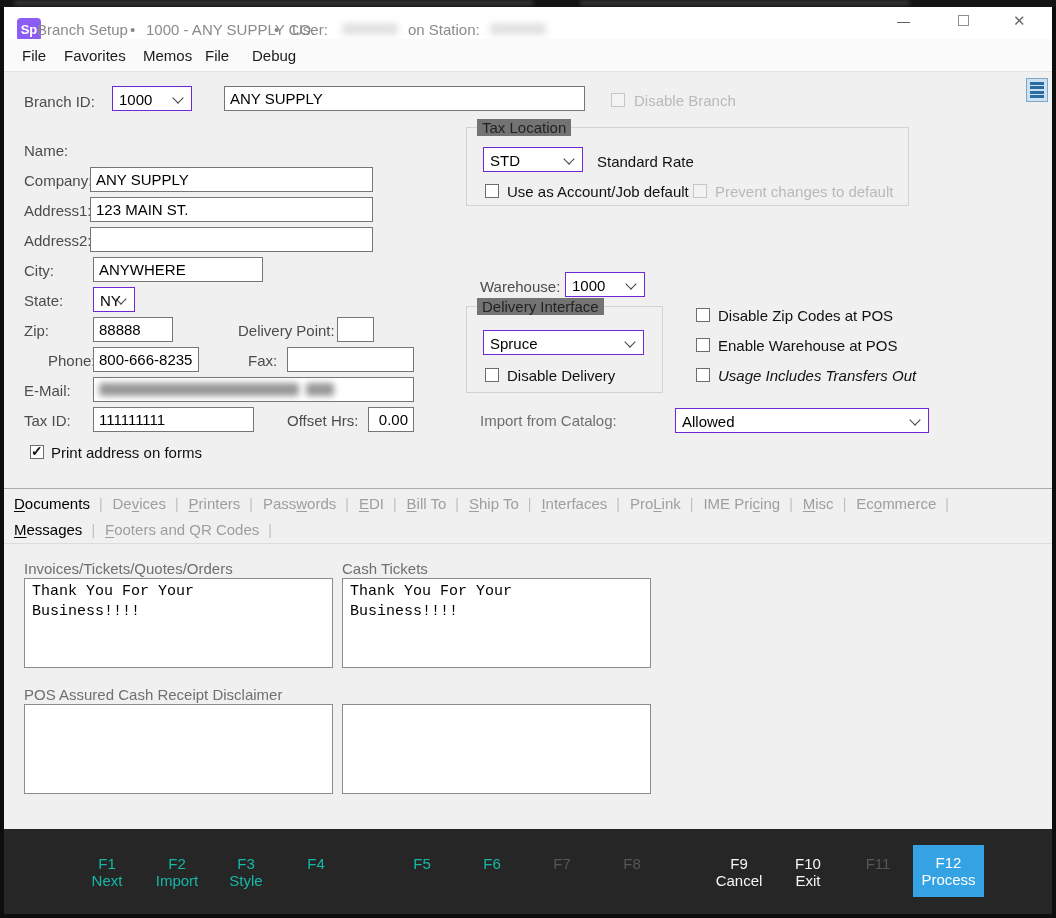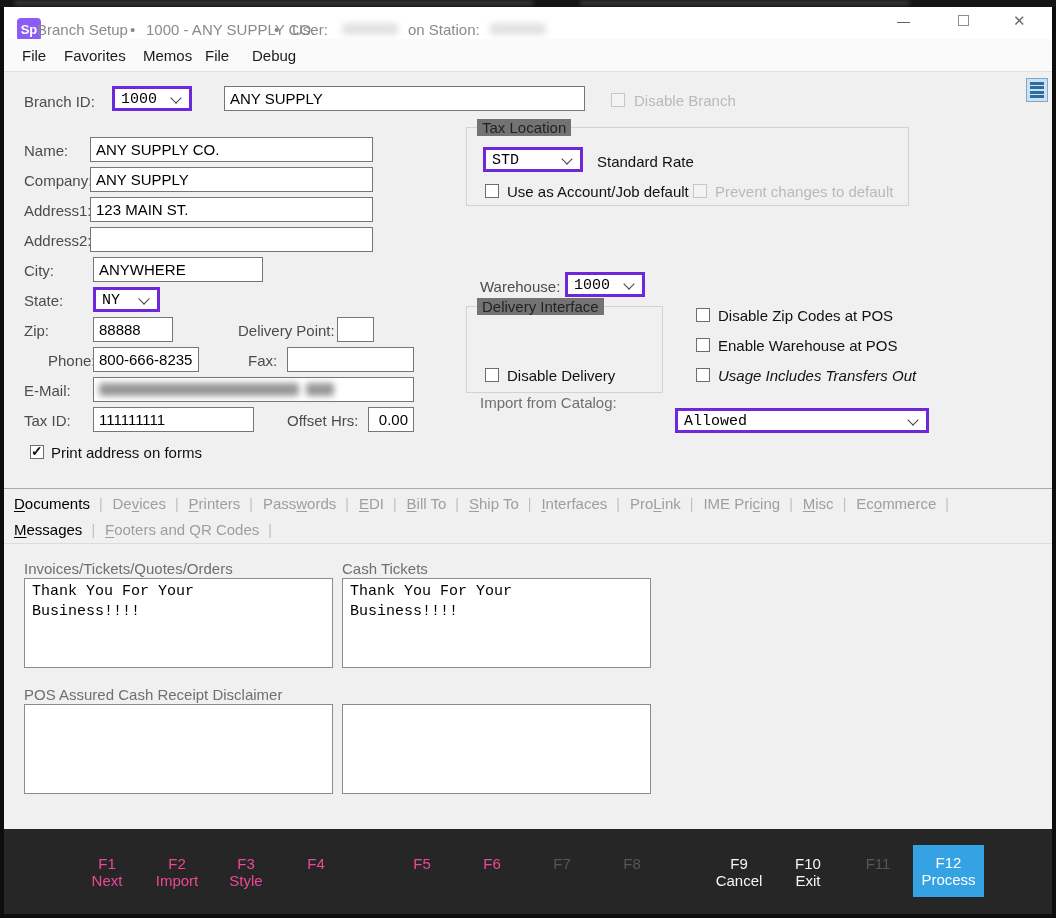--- a/index.html
+++ b/index.html
@@ -24,21 +24,21 @@
   
   .menu-item{position:absolute;top:47px;font-size:15px;color:#1b1b1b;white-space:nowrap;}
   
   .lbl{position:absolute;font-size:15px;color:#4c4c4c;white-space:nowrap;line-height:17px;}
   .lbl.dk{color:#111;}
   .lbl.lt{color:#6f6f6f;}
   .lbl.dis{color:#b9b9b9;}
   .tb{position:absolute;height:25px;border:1px solid #767676;background:#fff;box-sizing:border-box;
     font-family:"Liberation Sans",sans-serif;font-size:15px;color:#000;padding:0 5px;outline:none;}
   .tb.num{text-align:right;}
-  .combo{position:absolute;height:25px;background:#fff;border:3px solid #6d28d9;box-sizing:border-box;font-family:Liberation Mono, monospace;}
+  .combo{position:absolute;height:25px;background:#fff;border:1px solid #6d28d9;box-sizing:border-box;}
   .combo .val{position:absolute;left:6px;top:50%;transform:translateY(-50%);font-size:15px;color:#000;white-space:nowrap;}
   .chev{position:absolute;right:9px;top:50%;width:7px;height:7px;margin-top:-5px;
     border-right:1px solid #424242;border-bottom:1px solid #424242;transform:rotate(45deg);}
   .cb{position:absolute;width:14px;height:14px;background:#fff;border:1px solid #6e6e6e;box-sizing:border-box;}
   .cb.checked::after{content:"✓";position:absolute;left:0px;top:-3px;font-size:14px;font-weight:bold;color:#111;}
   .cb.dis{border-color:#c6c6c6;background:#f3f3f3;}
   .group{position:absolute;border:1px solid #d2d2d2;box-sizing:border-box;}
   .group .legend{position:absolute;top:-9px;left:10px;background:#737373;padding:0 5px;font-size:15px;color:#222;white-space:nowrap;}
   .hline{position:absolute;height:1px;background:#ababab;}
   .hline.faint{background:#dcdcdc;}
@@ -52,21 +52,21 @@
   .ta{position:absolute;border:1px solid #8c8c8c;background:#fff;box-sizing:border-box;resize:none;outline:none;
     font-family:"Liberation Mono","DejaVu Sans Mono",monospace;font-size:15px;line-height:1.32;color:#000;padding:3px 7px;}
   
   .redact{position:absolute;background:#979797;filter:blur(3px);border-radius:3px;height:13px;}
   
   .hamb{position:absolute;left:1026px;top:78px;width:22px;height:24px;background:#cde1f3;border:1px solid #7fa7c6;
     box-sizing:border-box;padding:3px;display:flex;flex-direction:column;justify-content:space-between;}
   .hamb i{display:block;height:3px;background:#2b6ca3;}
   
   .fcell{position:absolute;top:26px;width:72px;text-align:center;font-size:15px;line-height:17px;}
-  .fcell.dim{color:#ec4899;}
+  .fcell.dim{color:#14b8a6;}
   .fcell.dimmer{color:#565656;}
   .fcell.bright{color:#f5f5f5;}
   .fbtn{position:absolute;left:909px;top:16px;width:71px;height:52px;background:var(--accent,#35a3e3);
     color:#fff;text-align:center;font-size:15px;line-height:17px;padding-top:9px;box-sizing:border-box;}
 </style>
 </head>
 <body>
 
 <div class="window">
 
@@ -104,31 +104,30 @@
   <span class="lbl" style="left:24px;top:93px;">Branch ID:</span>
   <div class="combo" style="left:112px;top:86px;width:80px;">
     <span class="val">1000</span>
     <span class="chev"></span>
   </div>
   <input class="tb" style="left: 224px; top: 86px; width: 361px;" value="ANY SUPPLY">
   <span class="cb dis" style="left:611px;top:93px;"></span>
   <span class="lbl dis" style="left:634px;top:92px;">Disable Branch</span>
 
   <span class="lbl" style="left:24px;top:142px;">Name:</span>
-  <input class="tb" style="left: 90px; top: 137px; width: 283px;" value="ANY SUPPLY CO.">
   <span class="lbl" style="left:24px;top:172px;">Company:</span>
   <input class="tb" style="left: 90px; top: 167px; width: 283px;" value="ANY SUPPLY">
   <span class="lbl" style="left:24px;top:202px;">Address1:</span>
   <input class="tb" style="left: 90px; top: 197px; width: 283px;" value="123 MAIN ST.">
   <span class="lbl" style="left:24px;top:232px;">Address2:</span>
   <input class="tb" style="left: 90px; top: 227px; width: 283px;">
   <span class="lbl" style="left:24px;top:262px;">City:</span>
   <input class="tb" style="left: 93px; top: 257px; width: 170px;" value="ANYWHERE">
   <span class="lbl" style="left:24px;top:292px;">State:</span>
-  <div class="combo" style="left:93px;top:287px;width:67px;">
+  <div class="combo" style="left:93px;top:287px;width:42px;">
     <span class="val">NY</span>
     <span class="chev"></span>
   </div>
   <span class="lbl" style="left:24px;top:322px;">Zip:</span>
   <input class="tb" style="left: 93px; top: 317px; width: 80px;" value="88888">
   <span class="lbl" style="left:238px;top:322px;">Delivery Point:</span>
   <input class="tb" style="left: 337px; top: 317px; width: 37px;">
   <span class="lbl" style="left:24px;top:352px;margin-left:24px;">Phone:</span>
   <input class="tb" style="left: 93px; top: 347px; width: 106px;" value="800-666-8235">
   <span class="lbl" style="left:248px;top:352px;">Fax:</span>
@@ -159,26 +158,30 @@
 
   <span class="lbl" style="left:480px;top:278px;">Warehouse:</span>
   <div class="combo" style="left:565px;top:272px;width:80px;">
     <span class="val">1000</span>
     <span class="chev"></span>
   </div>
 
   <div class="group" style="left:466px;top:306px;width:197px;height:87px;">
     <span class="legend">Delivery Interface</span>
   </div>
+  <div class="combo" style="left:483px;top:330px;width:161px;">
+    <span class="val">Spruce</span>
+    <span class="chev"></span>
+  </div>
   <span class="cb" style="left:485px;top:368px;"></span>
   <span class="lbl dk" style="left:507px;top:367px;">Disable Delivery</span>
 
   <div id="posflags"></div>
 
-  <span class="lbl lt" style="left:480px;top:394px;text-align:right;">Import from Catalog:</span>
+  <span class="lbl lt" style="left:480px;top:412px;text-align:right;">Import from Catalog:</span>
   <div class="combo" style="left:675px;top:408px;width:254px;">
     <span class="val">Allowed</span>
     <span class="chev"></span>
   </div>
 
   <div class="hline" style="left:4px;top:488px;width:1048px;"></div>
   <div class="tabrow" id="tabrow1" style="top:495px;">
       <span class="tab active"><u>D</u>ocuments</span>
       <span class="tabsep">|</span>
       <span class="tab">De<u>v</u>ices</span>

